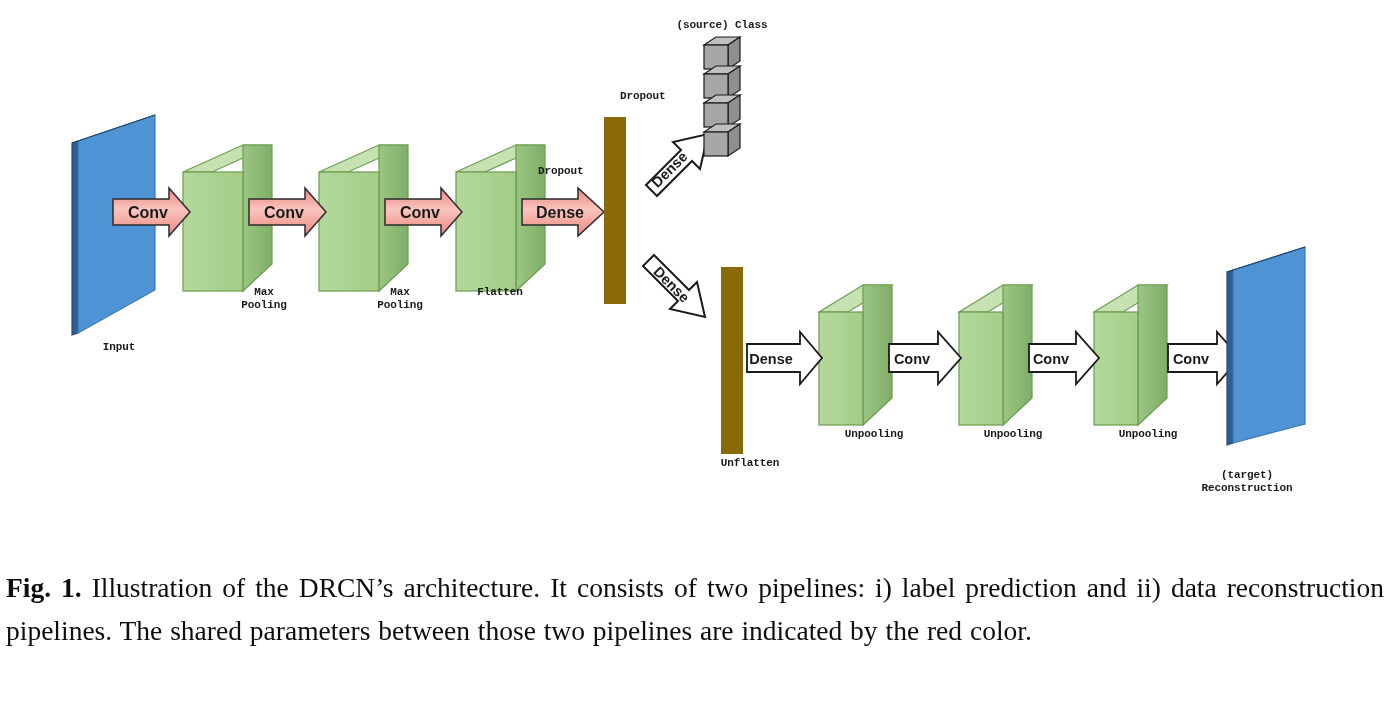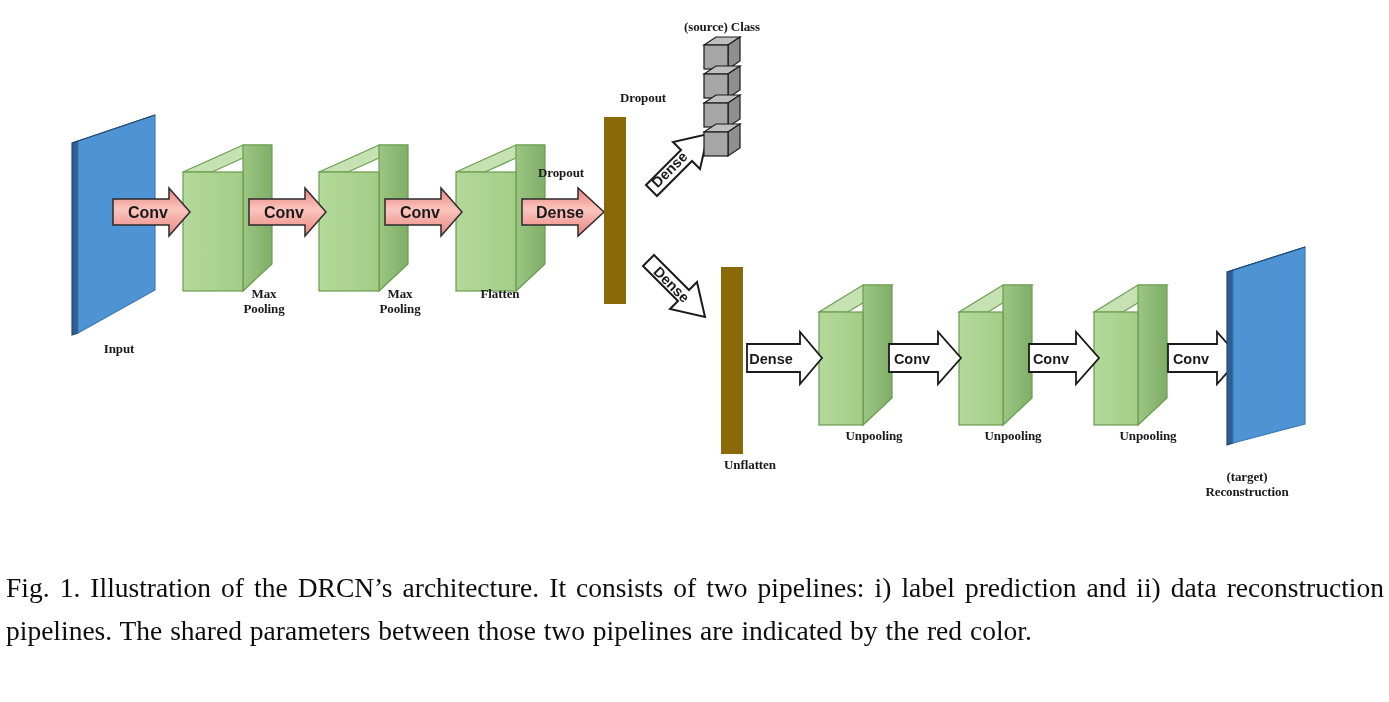--- a/index.html
+++ b/index.html
@@ -22,44 +22,44 @@
     height: 545px;
   }
   svg.diagram {
     position: absolute;
     left: 0; top: 0;
     width: 1389px;
     height: 545px;
   }
   .lbl {
     position: absolute;
-    font-family: Liberation Serif, serif;
+    font-family: Liberation Mono, monospace;
     font-weight: bold;
-    font-size: 13px;
+    font-size: 11px;
     color: #1a1a1a;
     line-height: 1.18;
     white-space: pre;
     letter-spacing: -0.1px;
   }
   .lbl.center { transform: translateX(-50%); text-align: center; }
 
   .caption {
     position: absolute;
     left: 6px;
     top: 566px;
     width: 1378px;
     font-family: "Liberation Serif", serif;
     font-size: 27.5px;
     line-height: 43px;
     color: #0d0d0d;
     text-align: justify;
     text-align-last: left;
     word-spacing: 1px;
   }
-  .caption b { font-weight: normal; }
+  .caption b { font-weight: bold; }
 
   .watermark {
     position: absolute;
     left: 930px;
     top: 612px;
     font-family: "DejaVu Sans", sans-serif;
     font-size: 31px;
     color: #c9c9c9;
     letter-spacing: 2px;
     white-space: nowrap;

